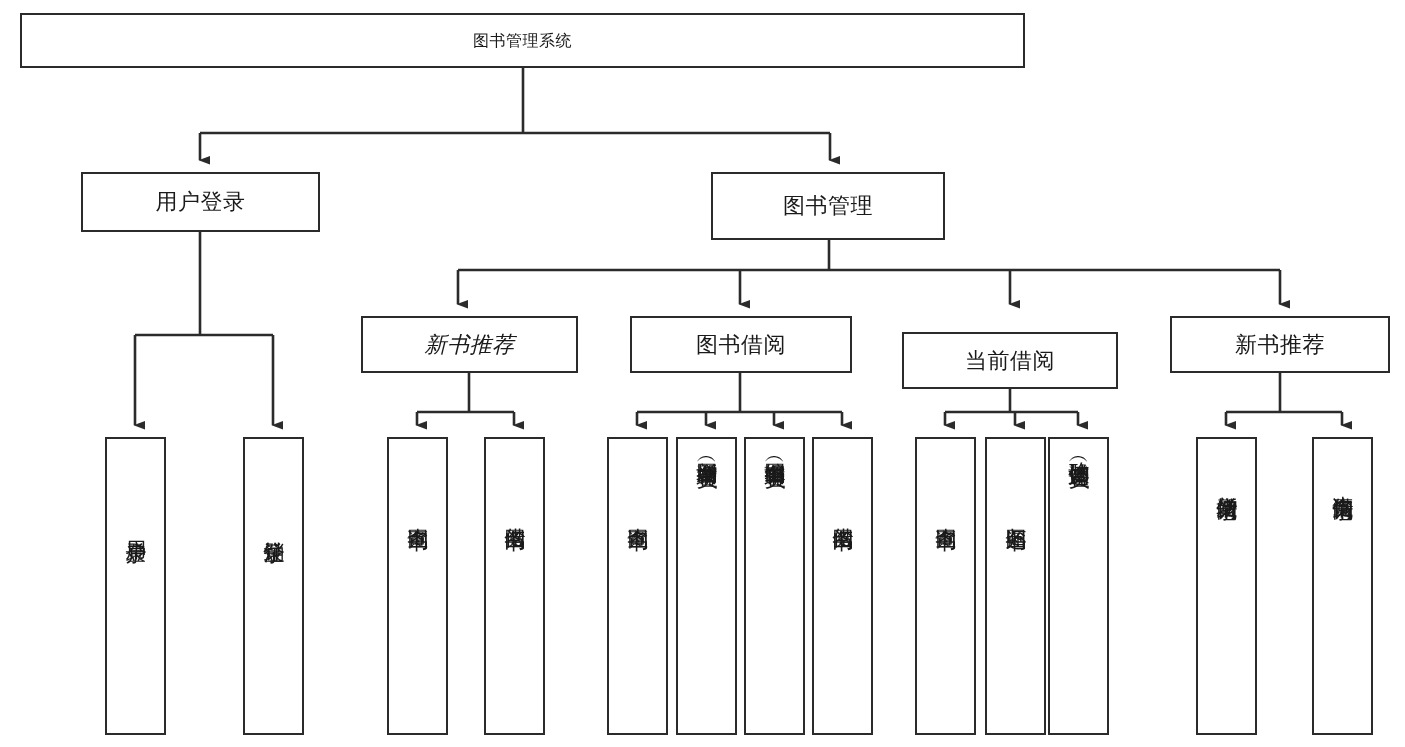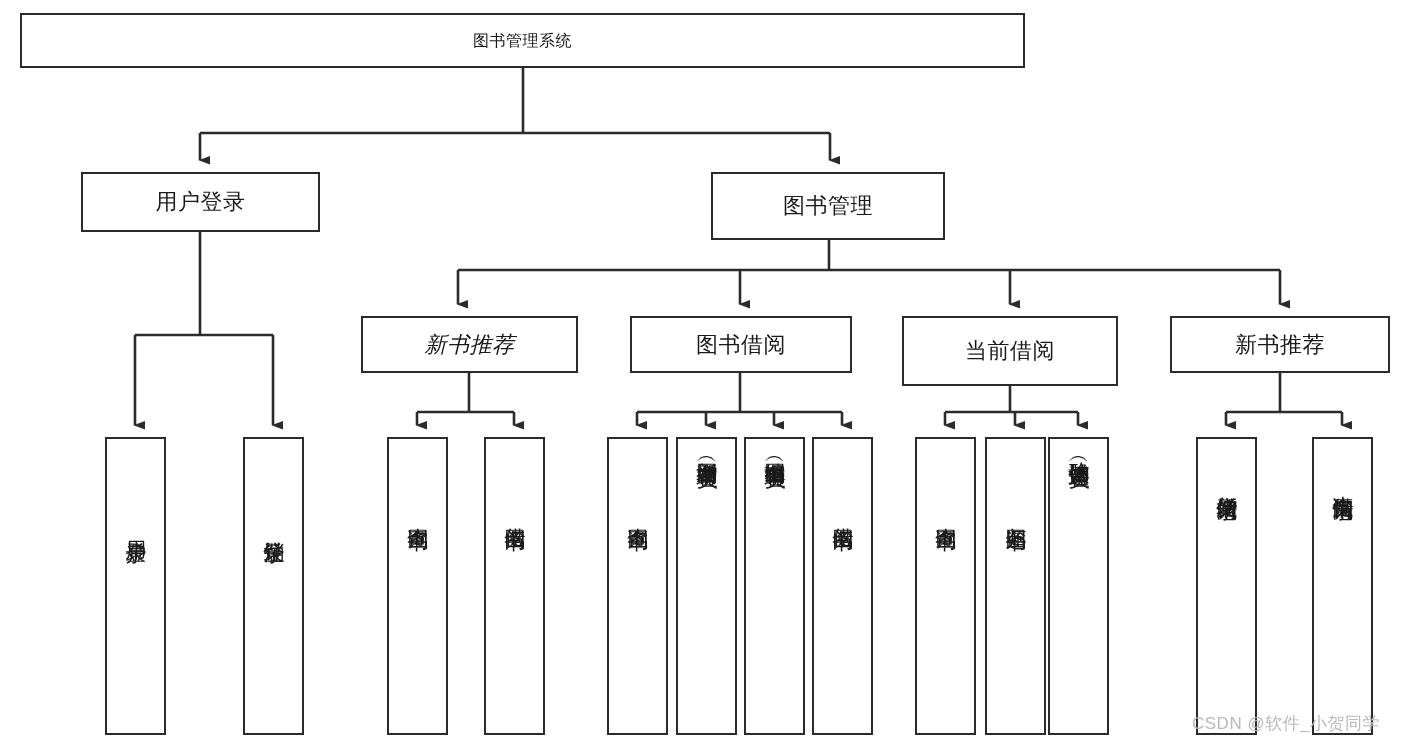--- a/index.html
+++ b/index.html
@@ -134,21 +134,21 @@
   <div class="node lvl1" id="node-l1-1" style="left: 711px; top: 172px; width: 234px; height: 68px;">
     <span class="label">图书管理</span>
   </div>
 
   <div class="node lvl2" id="node-l2-0" style="left: 361px; top: 316px; width: 217px; height: 57px; font-style: italic;">
     <span class="label">新书推荐</span>
   </div>
   <div class="node lvl2" id="node-l2-1" style="left: 630px; top: 316px; width: 222px; height: 57px;">
     <span class="label">图书借阅</span>
   </div>
-  <div class="node lvl2" id="node-l2-2" style="left: 902px; top: 316px; width: 216px; height: 70px;">
+  <div class="node lvl2" id="node-l2-2" style="left: 902px; top: 332px; width: 216px; height: 57px;">
     <span class="label">当前借阅</span>
   </div>
   <div class="node lvl2" id="node-l2-3" style="left: 1170px; top: 316px; width: 220px; height: 57px;">
     <span class="label">新书推荐</span>
   </div>
 
   <div class="node leaf" id="node-leaf-0" style="left: 105px; top: 437px; width: 61px; height: 298px; padding-top: 85px;">
     <span class="label">用户登录</span>
   </div>
   <div class="node leaf" id="node-leaf-1" style="left: 243px; top: 437px; width: 61px; height: 298px; padding-top: 85px;">
@@ -181,15 +181,14 @@
   <div class="node leaf" id="node-leaf-10" style="left: 1048px; top: 437px; width: 61px; height: 298px; padding-top: 6px;">
     <span class="label">确认归还（管理员）</span>
   </div>
   <div class="node leaf" id="node-leaf-11" style="left: 1196px; top: 437px; width: 61px; height: 298px; padding-top: 40px;">
     <span class="label">新增借阅记录</span>
   </div>
   <div class="node leaf" id="node-leaf-12" style="left: 1312px; top: 437px; width: 61px; height: 298px; padding-top: 40px;">
     <span class="label">查询借阅记录</span>
   </div>
 
-  <div class="watermark" style="left: 1192px; top: 712px;">CSDN @软件_小贺同学</div>
 
 </div>
 
 </body></html>

